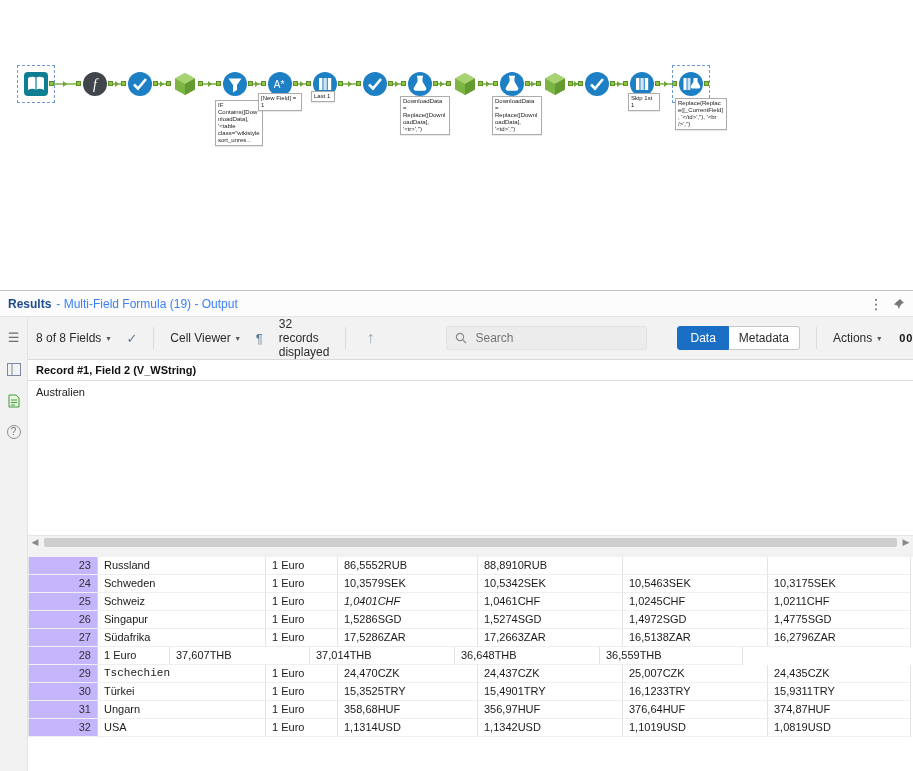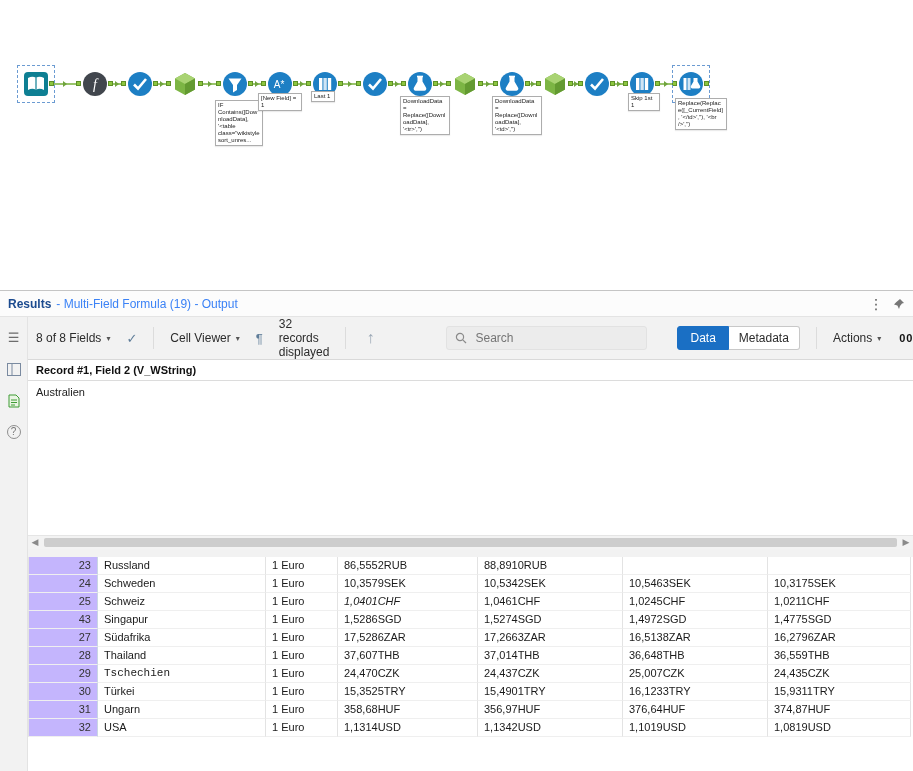--- a/index.html
+++ b/index.html
@@ -355,40 +355,39 @@
           <div class="trow data">
             <div class="tcell record" style="width: 70px;">25</div>
             <div class="tcell" style="width: 168px;">Schweiz</div>
             <div class="tcell" style="width: 72px;">1 Euro</div>
             <div class="tcell" style="width: 140px; font-style: italic;">1,0401CHF</div>
             <div class="tcell" style="width: 145px;">1,0461CHF</div>
             <div class="tcell" style="width: 145px;">1,0245CHF</div>
             <div class="tcell" style="width: 143px;">1,0211CHF</div>
           </div>
           <div class="trow data">
-            <div class="tcell record" style="width: 70px;">43</div>
+            <div class="tcell record" style="width: 70px;">26</div>
             <div class="tcell" style="width: 168px;">Singapur</div>
             <div class="tcell" style="width: 72px;">1 Euro</div>
             <div class="tcell" style="width: 140px;">1,5286SGD</div>
             <div class="tcell" style="width: 145px;">1,5274SGD</div>
             <div class="tcell" style="width: 145px;">1,4972SGD</div>
             <div class="tcell" style="width: 143px;">1,4775SGD</div>
           </div>
           <div class="trow data">
             <div class="tcell record" style="width: 70px;">27</div>
             <div class="tcell" style="width: 168px;">Südafrika</div>
             <div class="tcell" style="width: 72px;">1 Euro</div>
             <div class="tcell" style="width: 140px;">17,5286ZAR</div>
             <div class="tcell" style="width: 145px;">17,2663ZAR</div>
             <div class="tcell" style="width: 145px;">16,5138ZAR</div>
             <div class="tcell" style="width: 143px;">16,2796ZAR</div>
           </div>
           <div class="trow data">
             <div class="tcell record" style="width: 70px;">28</div>
-            <div class="tcell" style="width: 168px;">Thailand</div>
             <div class="tcell" style="width: 72px;">1 Euro</div>
             <div class="tcell" style="width: 140px;">37,607THB</div>
             <div class="tcell" style="width: 145px;">37,014THB</div>
             <div class="tcell" style="width: 145px;">36,648THB</div>
             <div class="tcell" style="width: 143px;">36,559THB</div>
           </div>
           <div class="trow data">
             <div class="tcell record" style="width: 70px;">29</div>
             <div class="tcell" style="width: 168px; font-family: Liberation Mono, monospace;">Tschechien</div>
             <div class="tcell" style="width: 72px;">1 Euro</div>

